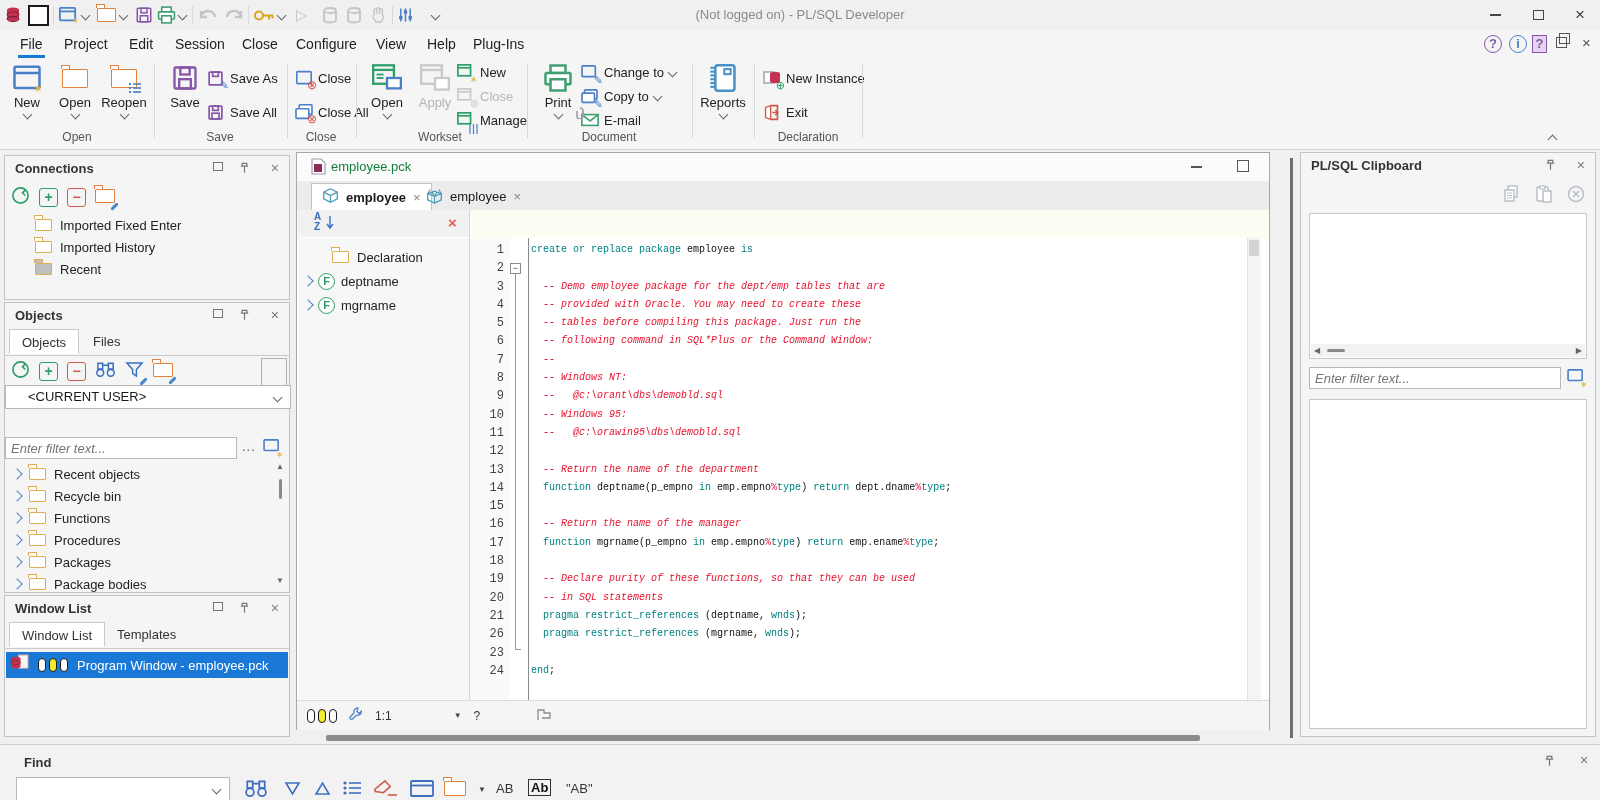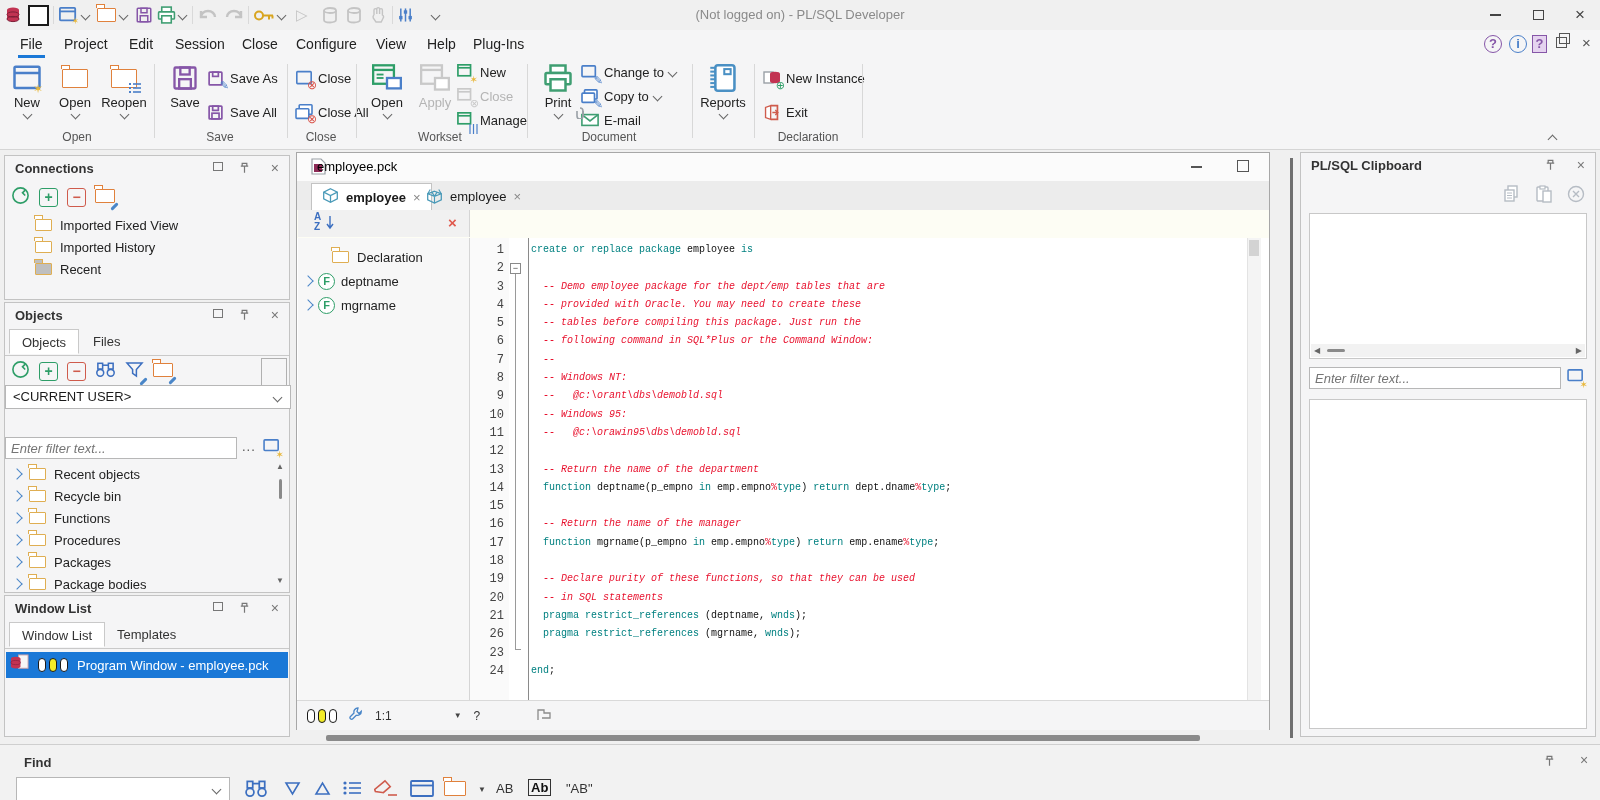--- a/index.html
+++ b/index.html
@@ -45,21 +45,21 @@
   .ic18{width:19px;height:19px;position:relative;display:flex;align-items:center;justify-content:center}
   .star{color:#e8b73a;font-size:12px;line-height:10px}
   
   .panel{position:absolute;background:#f5f5f6;border:1px solid #c3c3c3;box-sizing:border-box}
   .phead{position:absolute;left:0;top:0;right:0;height:26px}
   .phead .ptitle{position:absolute;left:10px;top:5px;font-weight:bold;color:#333}
   .pctl{position:absolute;top:6px;display:flex;align-items:center;gap:0}
   .tabbar{position:absolute;left:0;right:0;height:26px;border-bottom:1px solid #c9c9c9}
   .tab{position:absolute;top:0;height:25px;line-height:25px;padding:0 12px;color:#333}
   .tab.active{background:#fff;border:1px solid #c9c9c9;border-bottom:1px solid #fff;box-sizing:border-box}
-  .ddbox{position:absolute;height:24px;background:#fff;border:1px solid #b7b7b7;box-sizing:border-box;line-height:22px;padding-left:7px}
+  .ddbox{position:absolute;height:24px;background:#fff;border:1px solid #b7b7b7;box-sizing:border-box;line-height:22px;padding-left:22px}
   .ddbox .chev{position:absolute;right:9px;top:8px}
   .filterin{position:absolute;height:22px;background:#fff;border:1px solid #b7b7b7;box-sizing:border-box;font-style:italic;color:#9a9a9a;font-family:"Liberation Sans",sans-serif;font-size:13px;padding:0 5px;outline:none}
   .trow{position:absolute;height:22px;display:flex;align-items:center;gap:8px;color:#222}
   
   #editor{position:absolute;left:296px;top:152px;width:974px;height:578px;background:#f5f5f6;border:1px solid #a7a7a7;box-sizing:border-box}
   #edit-tabs{position:absolute;left:0;top:28px;width:972px;height:29px;background:#ececec;border-bottom:1px solid #c9c9c9}
   .etab{position:absolute;top:2px;height:27px;display:flex;align-items:center;gap:7px;padding:0 10px;box-sizing:border-box}
   .etab.active{background:#fff;border:1px solid #c3c3c3;border-bottom:none}
   #edit-toolbar{position:absolute;left:0;top:57px;width:972px;height:28px;background:#fdfdf4;border-bottom:1px solid #d9d9d9}
   #edit-body{position:absolute;left:0;top:85px;width:972px;height:462px;background:#fff}
@@ -488,21 +488,21 @@
     <span><svg width="19" height="19" viewBox="0 0 20 20">
           <circle cx="10" cy="10" r="8" fill="none" stroke="#2e9e68" stroke-width="1.7"></circle>
           <path d="M13.5 6.5 h-4 v-4" fill="none" stroke="#2e9e68" stroke-width="1.7" transform="rotate(45 10 10)"></path>
         </svg></span>
     <span class="pbox">+</span>
     <span class="pbox red">−</span>
     <span style="position:relative"><span class="fld or" style="width:20px;height:14px"></span><span class="wrench"></span></span>
   </div>
   <div class="trow" style="left:30px;top:58px">
     <span class="fld"></span>
-      <span>Imported Fixed View</span>
+      <span>Imported Fixed Enter</span>
   </div>
   <div class="trow" style="left:30px;top:80px">
     <span class="fld"></span>
       <span>Imported History</span>
   </div>
   <div class="trow" style="left:30px;top:102px">
     <span class="fld fil"></span>
       <span>Recent</span>
   </div>
 </div>
@@ -624,21 +624,21 @@
   </div>
 </div>
 
 <div id="editor">
 
   <div class="abs" style="left:0;top:0;width:972px;height:28px;background:#fbfbfb">
     <span class="abs" style="left:14px;top:5px"><svg width="15" height="17" viewBox="0 0 15 17">
           <path d="M1 1 h9 l4 4 v11 h-13 z" fill="#fff" stroke="#9aa0a6" stroke-width="1.2"></path>
           <rect x="3" y="6" width="8" height="8" fill="#8e2a56"></rect>
         </svg></span>
-    <span class="abs" style="left:20px;top:6px;color:#000000">employee.pck</span>
+    <span class="abs" style="left:34px;top:6px;color:#15803d">employee.pck</span>
     <span class="abs" style="left:894px;top:13px;width:11px;height:1.6px;background:#555"></span>
     <span class="abs" style="left:940px;top:7px;width:12px;height:12px;border:1.4px solid #555;box-sizing:border-box"></span>
   </div>
 
   <div id="edit-tabs">
     <div class="etab active" style="left:14px">
       <span><svg width="17" height="17" viewBox="0 0 20 20">
             <path d="M10 2 L18 6 L18 14 L10 18 L2 14 L2 6 Z" fill="none" stroke="#4a9ab8" stroke-width="1.5"></path>
             <path d="M2 6 L10 10 L18 6 M10 10 V18" stroke="#4a9ab8" fill="none" stroke-width="1.5"></path>
           </svg></span>

